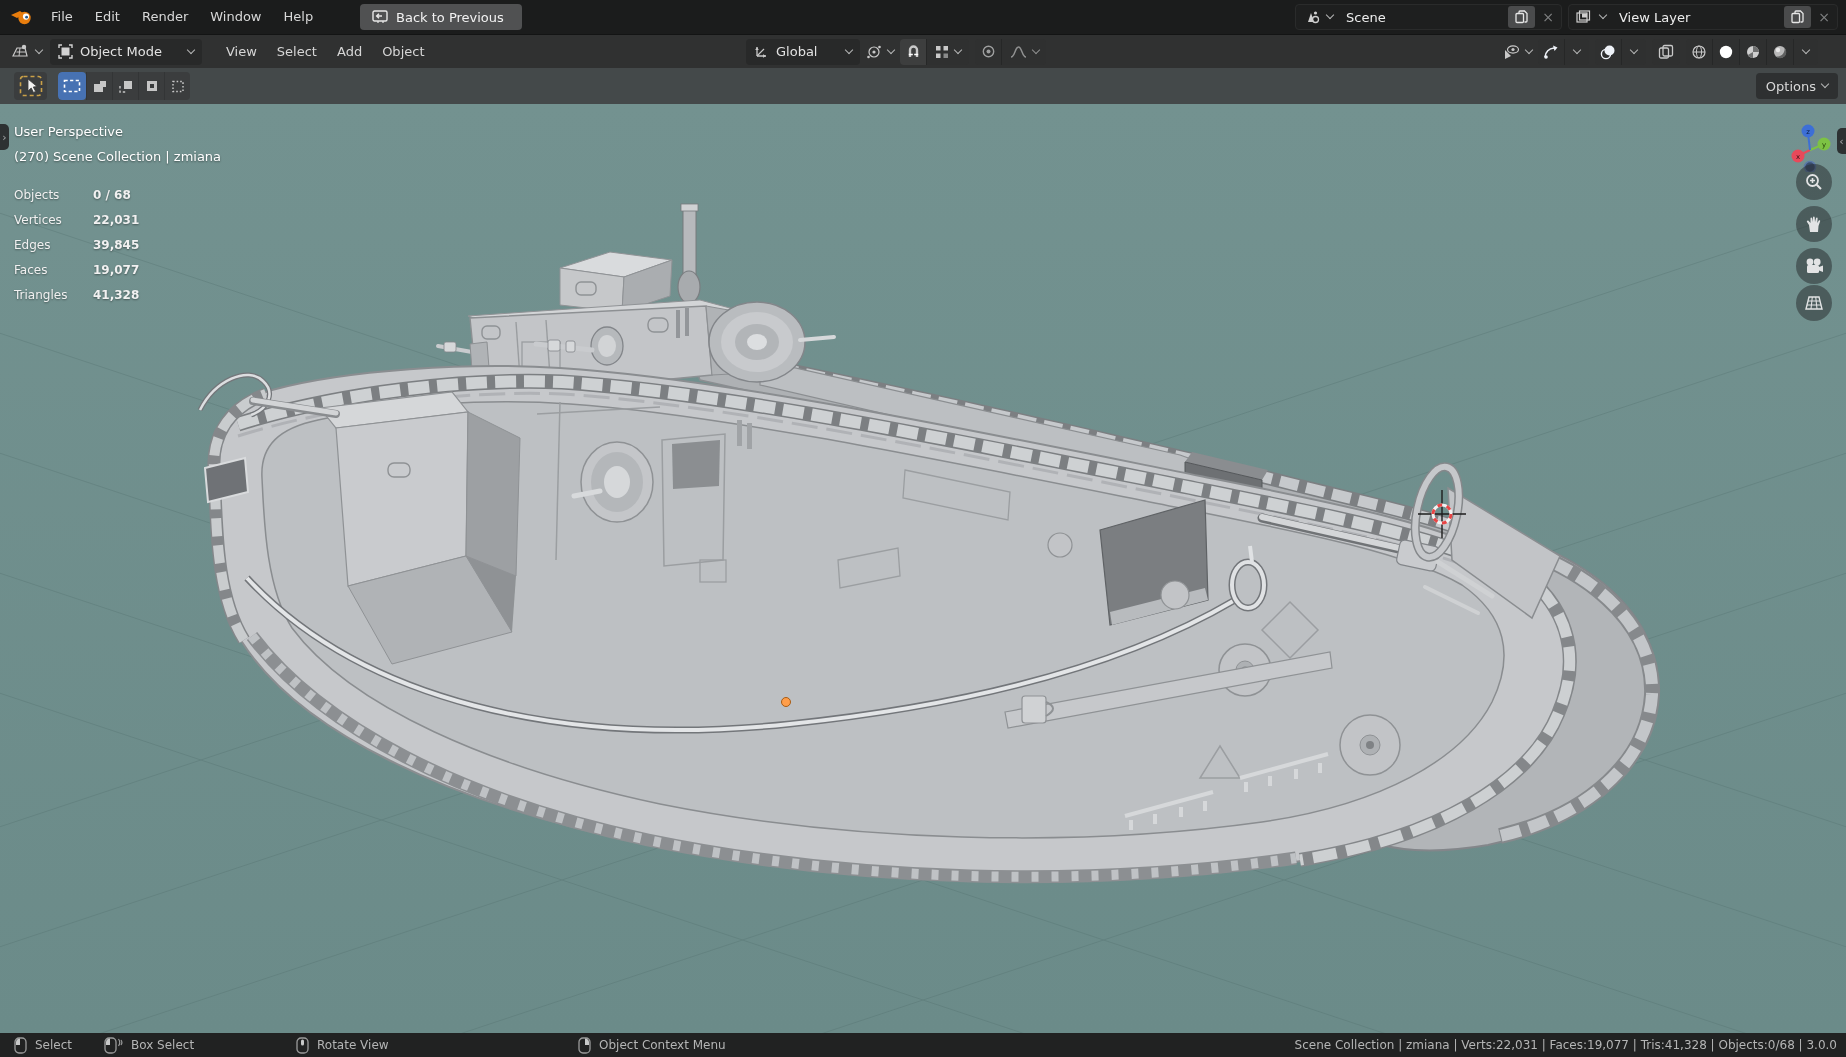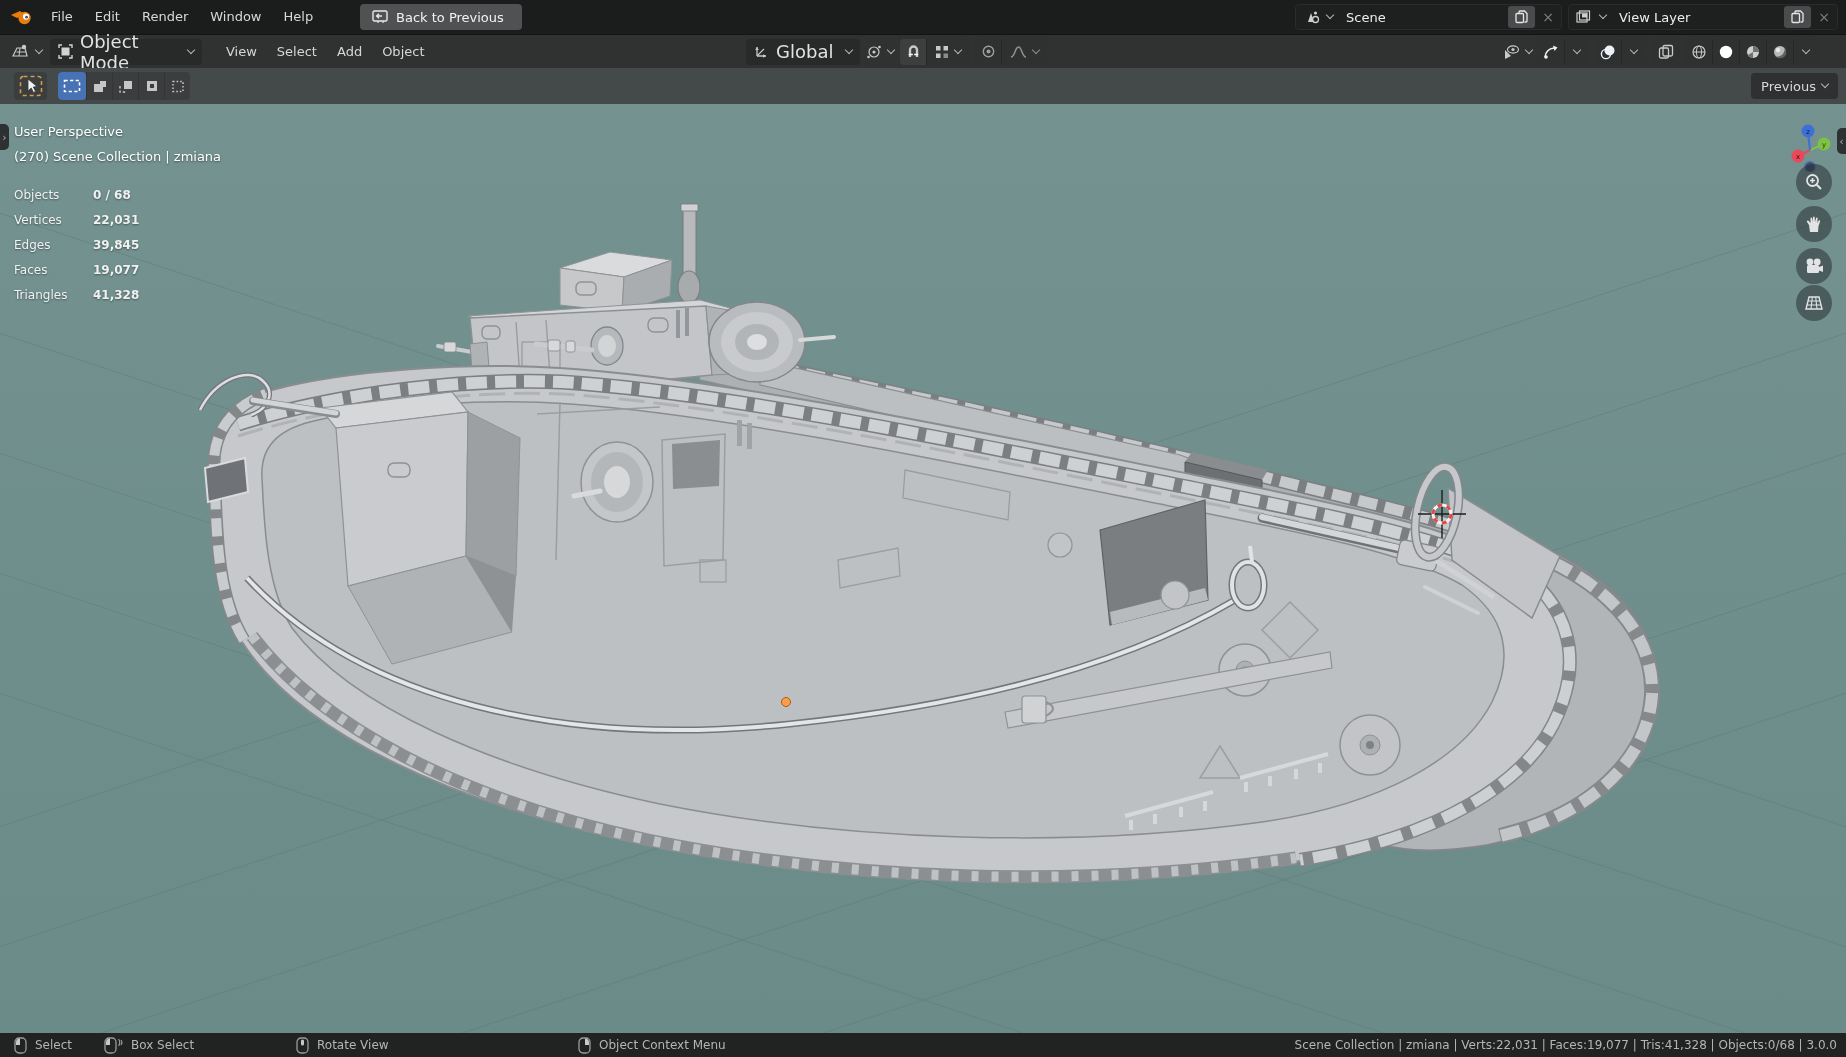--- a/index.html
+++ b/index.html
@@ -26,21 +26,21 @@
            align-items:center; justify-content:center; margin-right:2px; }
 
   .chev { width:6px; height:6px; border-right:1.6px solid #b5b6b6; border-bottom:1.6px solid #b5b6b6;
           transform:rotate(45deg); display:inline-block; flex:none; margin-left:6px; position:relative; top:-2px; }
 
   
   .header { position:absolute; left:0; top:34px; width:1846px; height:34px;
             background:#303131; border-top:1px solid #131414; display:flex; align-items:center; }
   .hdr-menu { color:#d6d6d6; font-size:13px; padding:0 10px; }
   .dd { background:#282929; border-radius:4px; height:26px; display:flex; align-items:center;
-        color:#e2e2e2; font-size:18px; padding:0 8px; }
+        color:#e2e2e2; font-size:13px; padding:0 8px; }
   .icon-btn { height:26px; min-width:28px; border-radius:4px; display:flex;
               align-items:center; justify-content:center; }
   .on-blue { background:#4772b3; }
   .grp { display:flex; height:26px; border-radius:4px; overflow:hidden; }
   .grp .seg { width:27px; height:26px; background:#2f3030; display:flex; align-items:center;
               justify-content:center; border-right:1px solid #262727; }
   .grp .seg:last-child { border-right:none; }
 
   
   .toolheader { position:absolute; left:0; top:68px; width:1846px; height:36px; background:#44494a; }
@@ -316,21 +316,21 @@
           <rect x="6" y="5" width="4" height="4" fill="#3b3d3e"></rect>
         </svg>
       </div>
       <div class="tool-btn" style="position:static; width:26px; border-radius:0; border-left:1px solid #333536;">
         <svg width="16" height="15" viewBox="0 0 16 15">
           <rect x="3" y="2.5" width="10" height="10" fill="none" stroke="#c6c6c6" stroke-width="1.5" stroke-dasharray="1.6 2"></rect>
         </svg>
       </div>
     </div>
     <div class="options-btn">
-      <span>Previous</span>
+      <span>Options</span>
       <span class="chev"></span>
     </div>
   </div>
 
   <div class="viewport">
     <svg class="vp-svg" viewBox="0 104 1846 929">
 
       <g stroke="#53706e" stroke-width="1" opacity="0.35">
         <line x1="-100" y1="300" x2="1946" y2="980"></line>
           <line x1="-100" y1="420" x2="1946" y2="1100"></line>

